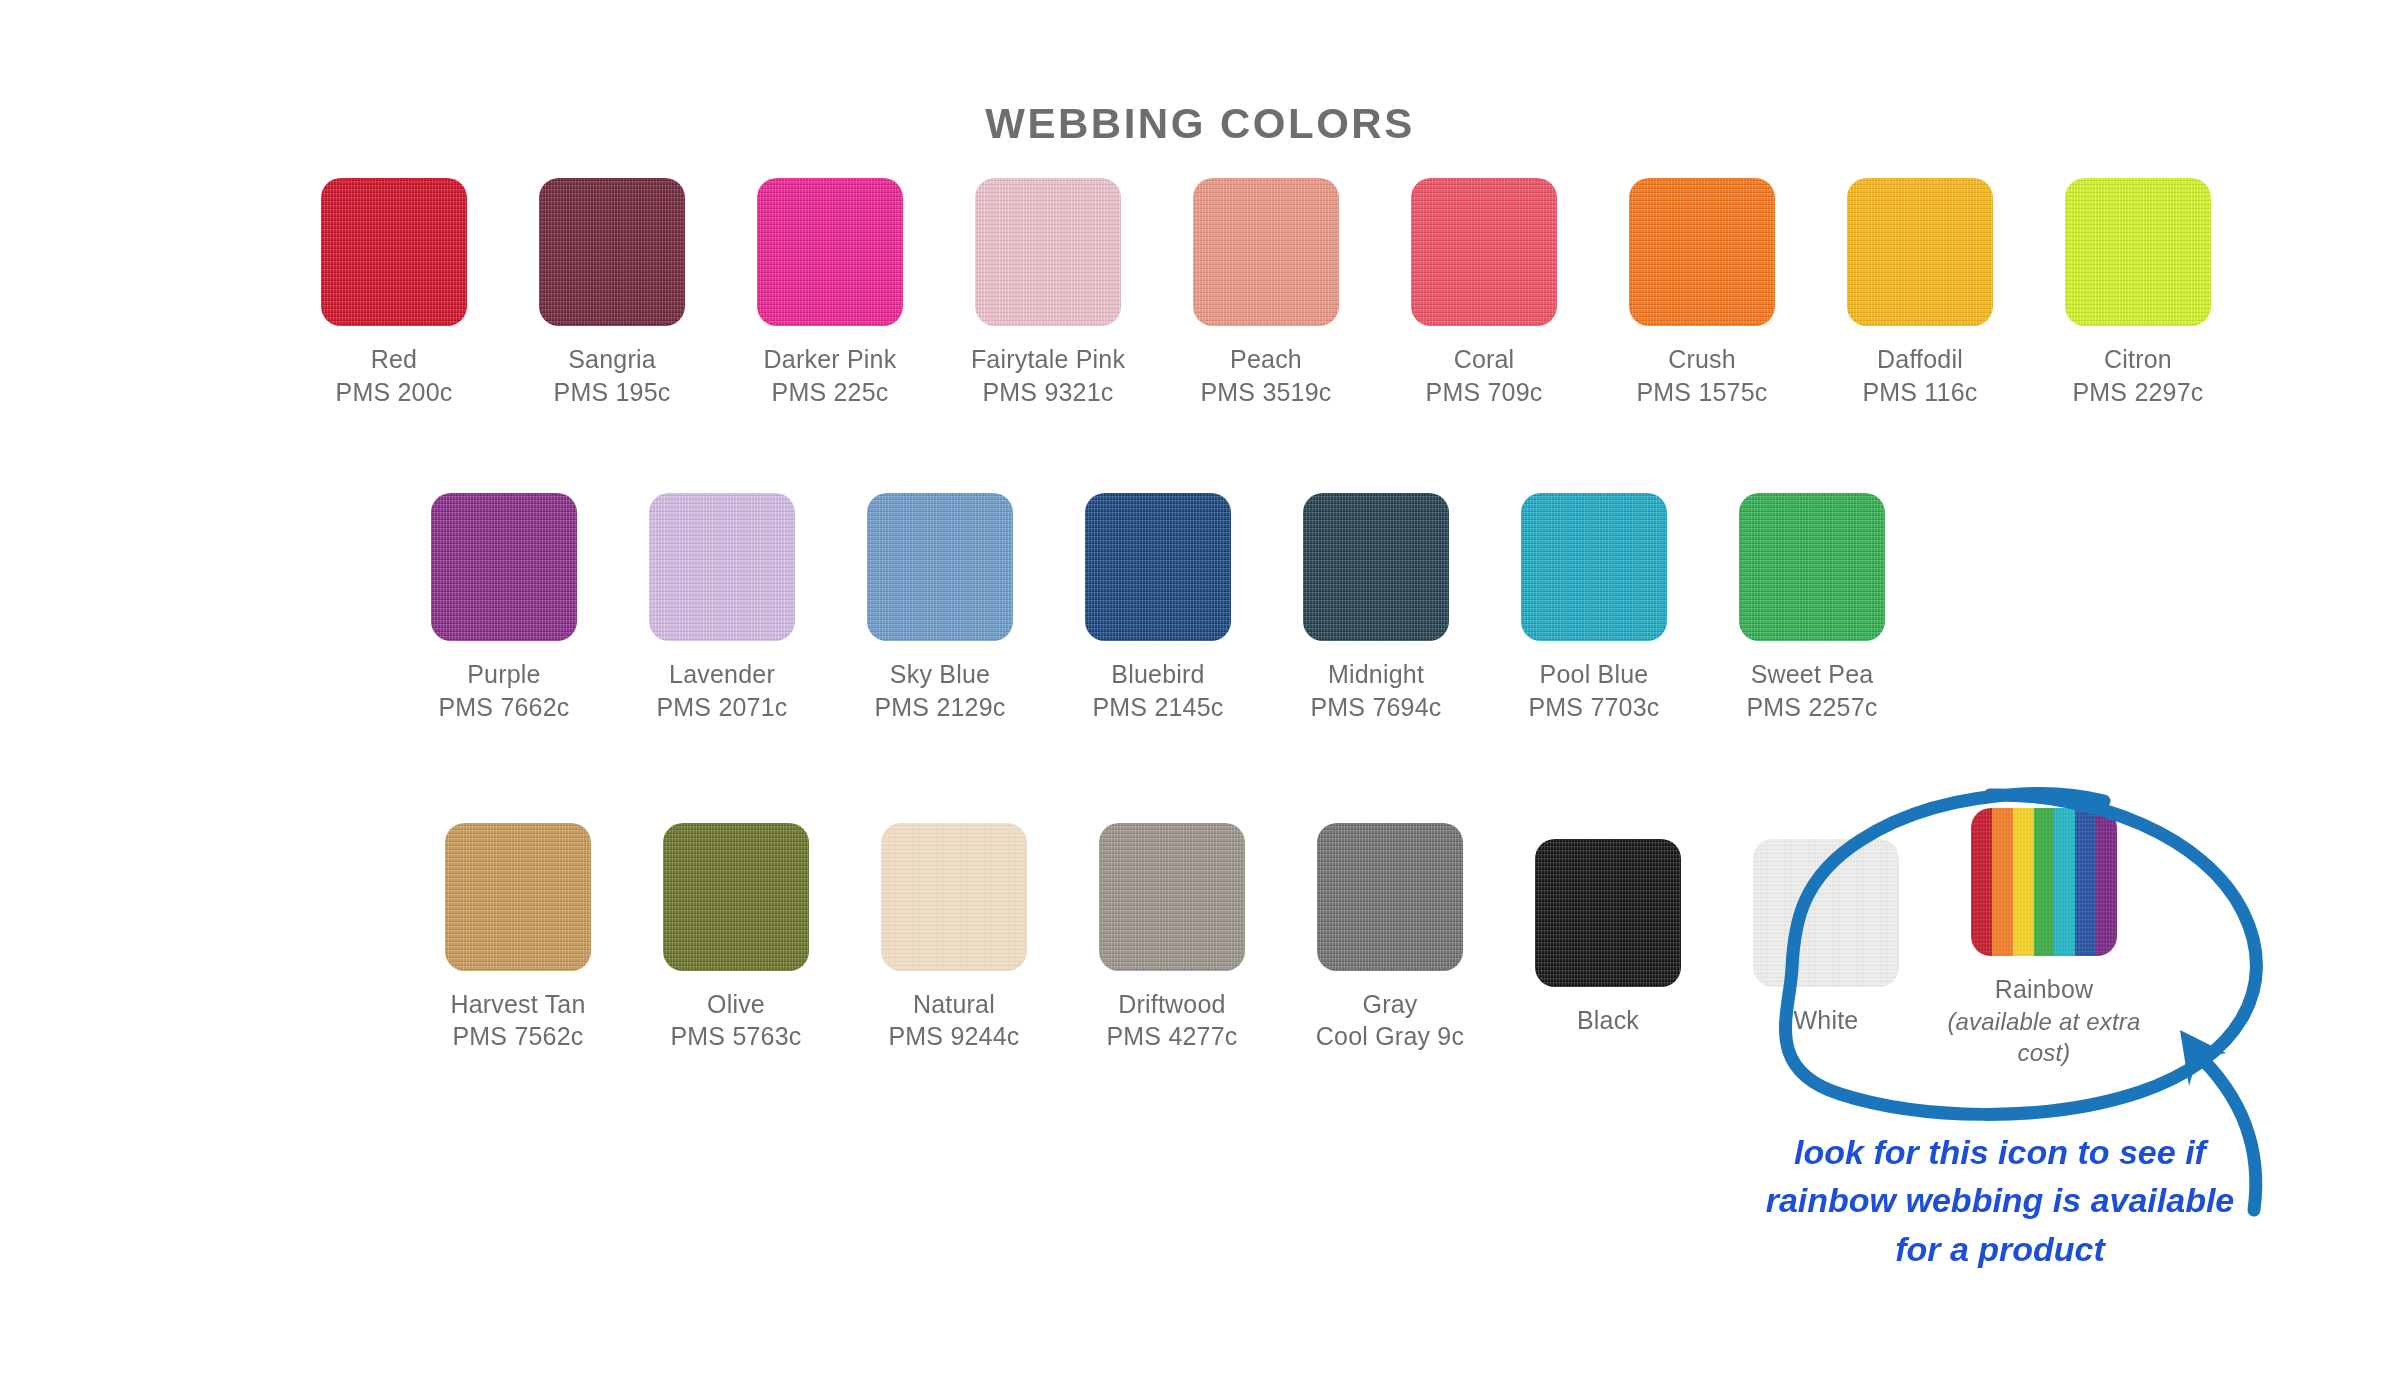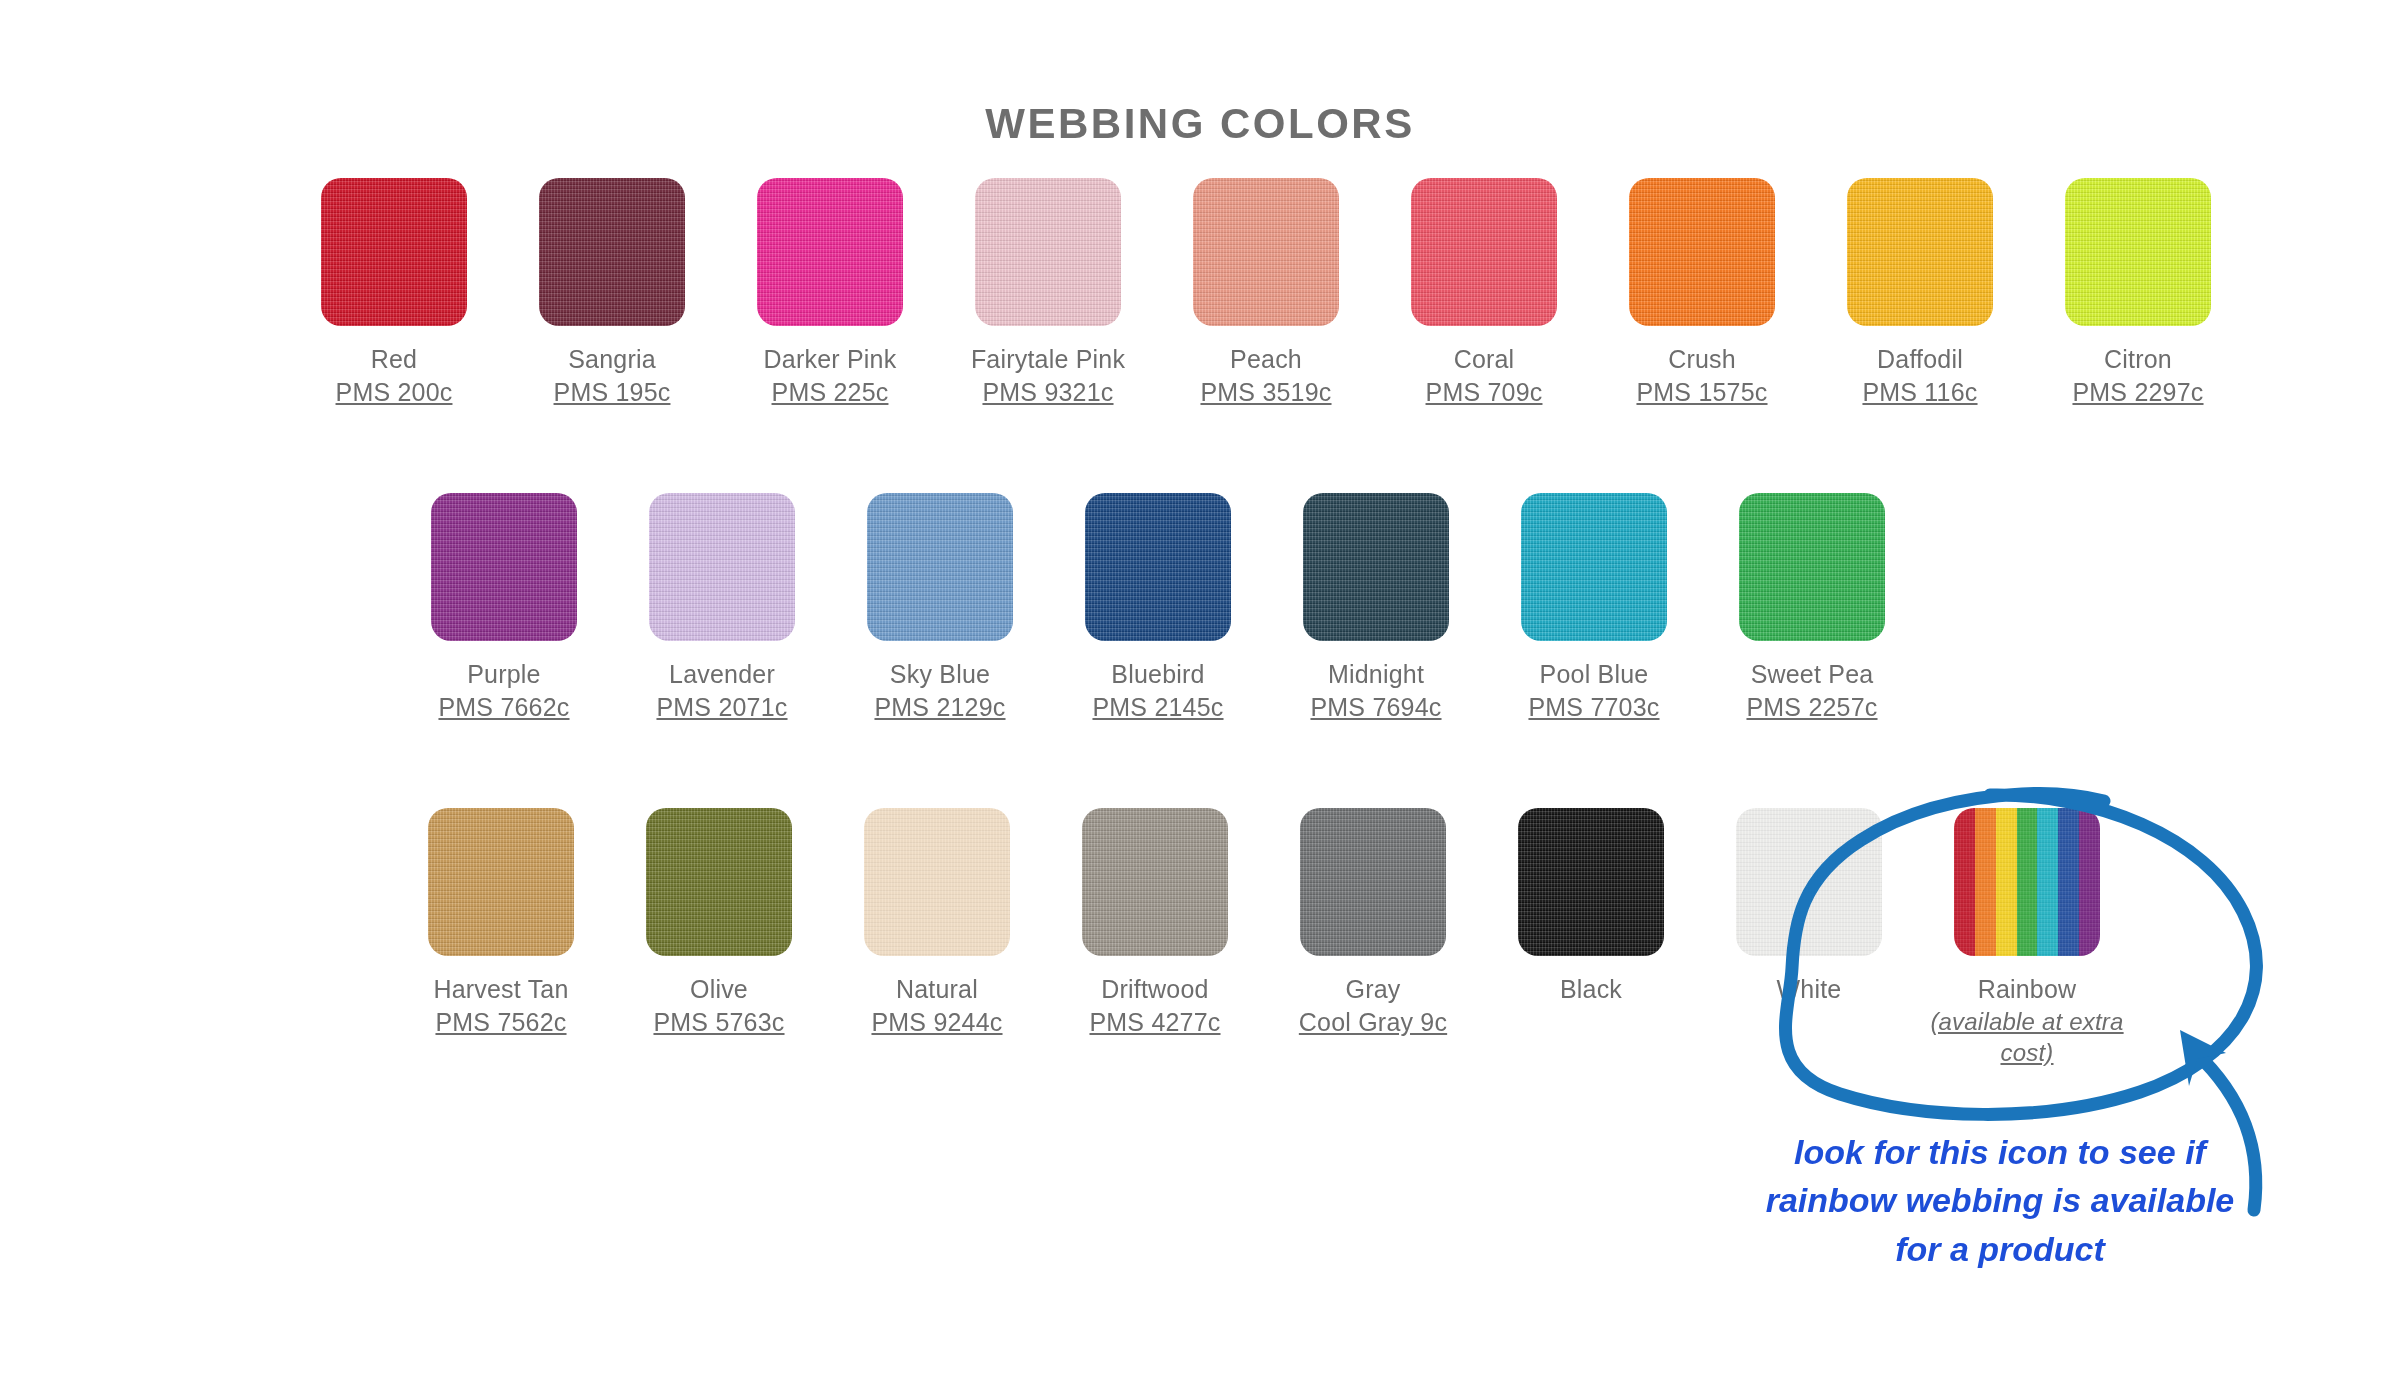--- a/index.html
+++ b/index.html
@@ -36,21 +36,21 @@
 
   
   .swatch-row {
     position: absolute;
     display: flex;
     align-items: flex-start;
   }
 
   #row-1 { top: 178px; left: 285px; }
   #row-2 { top: 493px; left: 395px; }
-  #row-3 { top: 808px; left: 392px; }
+  #row-3 { top: 808px; left: 409px; align-items: center; }
 
   .swatch-cell {
     width: 218px;
     display: flex;
     flex-direction: column;
     align-items: center;
   }
 
   .swatch-chip {
     width: 146px;
@@ -98,21 +98,21 @@
 
   .swatch-label {
     margin-top: 17px;
     text-align: center;
     font-size: 25px;
     line-height: 1.3;
     color: #6d6d6d;
     letter-spacing: 0.2px;
   }
   .swatch-name { display: block; }
-  .swatch-code { display: block; text-decoration: underline; }
+  .swatch-code { display: block; }
   .swatch-code.italic { font-style: italic; font-size: 24px; }
 
   
   #annotation-layer {
     position: absolute;
     inset: 0;
     pointer-events: none;
   }
 
   .callout-text {

